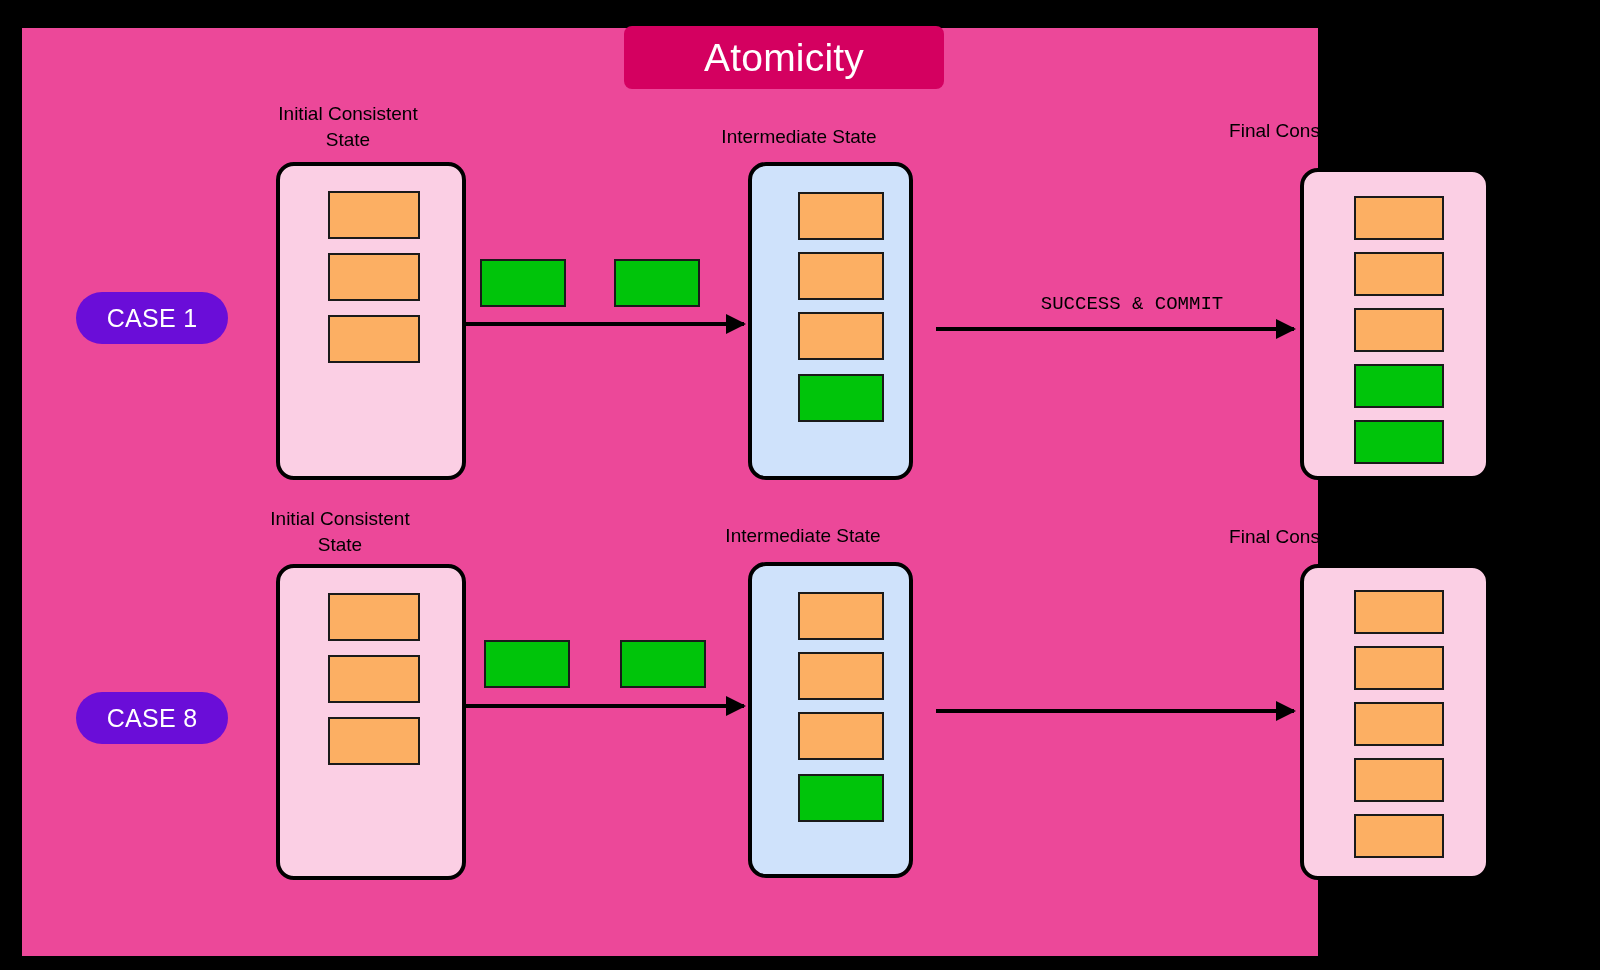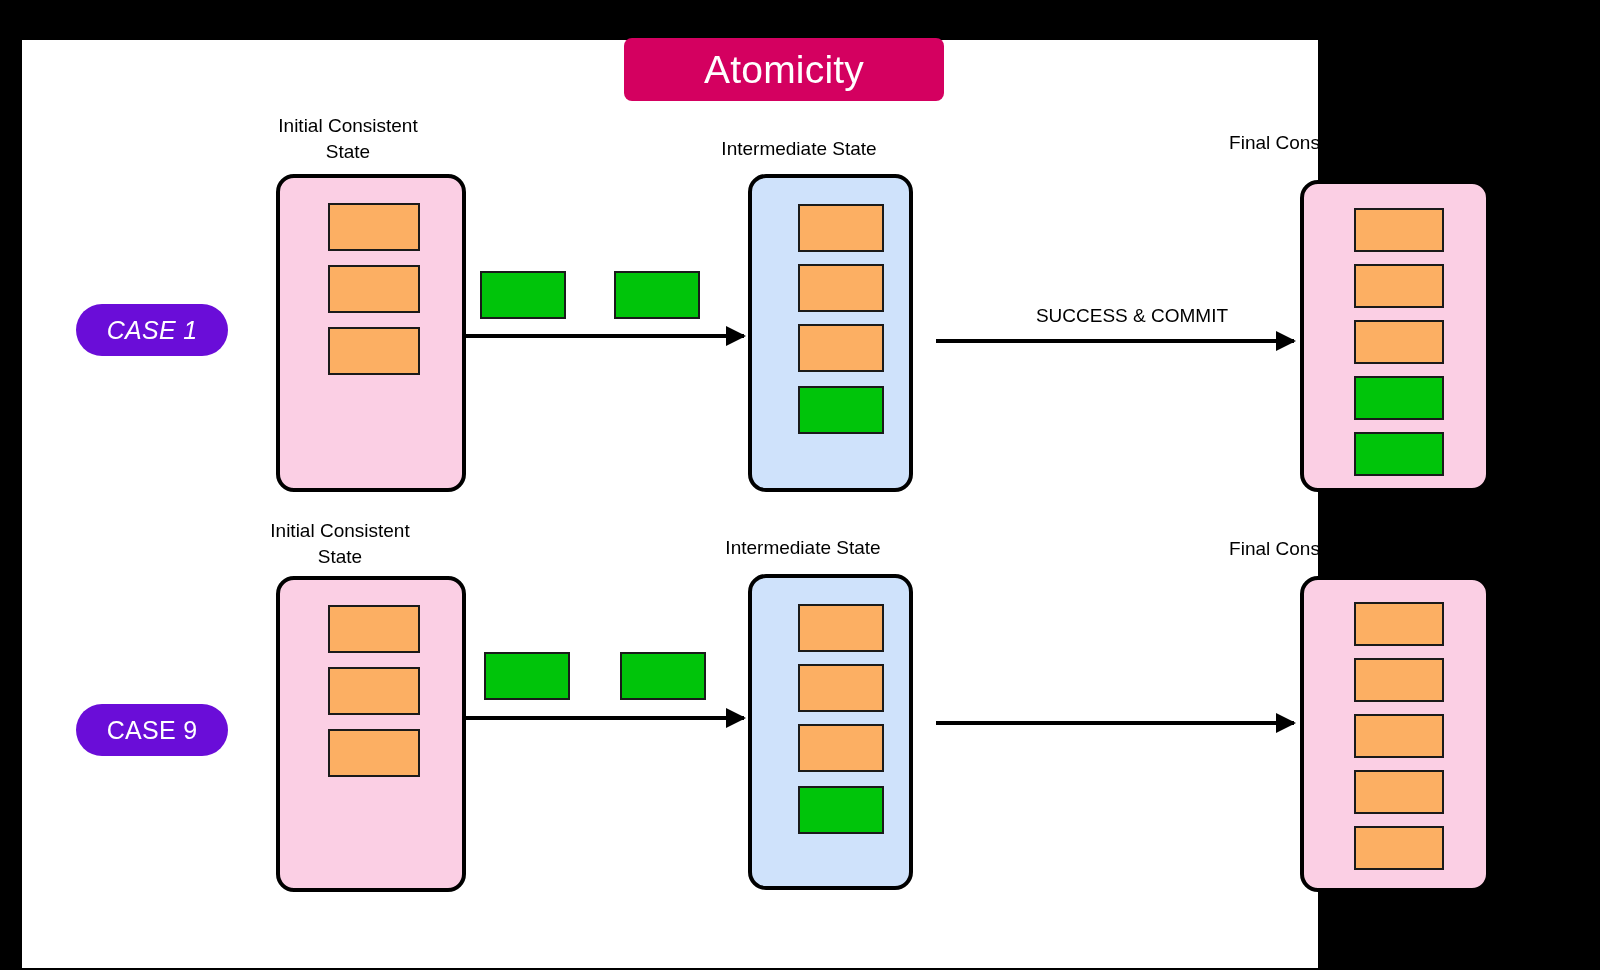--- a/index.html
+++ b/index.html
@@ -18,24 +18,24 @@
   
   #frame {
     position: relative;
     width: 1600px;
     height: 970px;
     background: #000000;
   }
   #canvas {
     position: absolute;
     left: 22px;
-    top: 40px;
+    top: 28px;
     width: 1296px;
     height: 928px;
-    background: #ffffff;
+    background: #ec4899;
   }
 
   
   #title-banner {
     position: absolute;
     left: 602px;
     top: -2px;
     width: 320px;
     height: 63px;
     background: #D40060;
@@ -62,21 +62,21 @@
     display: flex;
     align-items: center;
     justify-content: center;
   }
   .case-pill .case-label {
     color: #ffffff;
     font-size: 25px;
     font-weight: 400;
     letter-spacing: 0.3px;
   }
-  #case-pill-1 { left: 54px; top: 264px; font-style: italic; }
+  #case-pill-1 { left: 54px; top: 264px; }
   #case-pill-2 { left: 54px; top: 664px; }
 
   
   .state-label {
     position: absolute;
     text-align: center;
     font-size: 19px;
     color: #000000;
     line-height: 1.35;
     white-space: pre-line;
@@ -162,34 +162,34 @@
     <div class="arrow" style="left:444px; top:294px; width:278px;"></div>
 
     <div class="state-label" style="left:632px; top:96px; width:290px;">Intermediate State</div>
     <div class="state-box blue" style="left:726px; top:134px; width:165px; height:318px;">
       <div class="item orange" style="left:46px; top:26px;  width:86px; height:48px;"></div>
       <div class="item orange" style="left:46px; top:86px;  width:86px; height:48px;"></div>
       <div class="item orange" style="left:46px; top:146px; width:86px; height:48px;"></div>
       <div class="item green" style="left:46px; top:208px; width:86px; height:48px;"></div>
     </div>
 
-    <div class="arrow-label" style="left:920px; top:265px; width:380px;">SUCCESS &amp; COMMIT</div>
+    <div class="arrow-label" style="left:920px; top:265px; width:380px;font-family:Liberation Mono, monospace;">SUCCESS &amp; COMMIT</div>
     <div class="arrow" style="left:914px; top:299px; width:358px;"></div>
 
     <div class="state-label" style="left:1130px; top:90px; width:340px;">Final Consistent State</div>
     <div class="state-box pink" style="left:1278px; top:140px; width:190px; height:312px;">
       <div class="item orange" style="left:50px; top:24px;  width:90px; height:44px;"></div>
       <div class="item orange" style="left:50px; top:80px;  width:90px; height:44px;"></div>
       <div class="item orange" style="left:50px; top:136px; width:90px; height:44px;"></div>
       <div class="item green" style="left:50px; top:192px; width:90px; height:44px;"></div>
       <div class="item green" style="left:50px; top:248px; width:90px; height:44px;"></div>
     </div>
 
     <div class="case-pill" id="case-pill-2">
-      <span class="case-label">CASE 9</span>
+      <span class="case-label">CASE 8</span>
     </div>
 
     <div class="state-label" style="left:188px; top:478px; width:260px;">Initial Consistent
 State</div>
     <div class="state-box pink" style="left:254px; top:536px; width:190px; height:316px;">
       <div class="item orange" style="left:48px; top:25px;  width:92px; height:48px;"></div>
       <div class="item orange" style="left:48px; top:87px;  width:92px; height:48px;"></div>
       <div class="item orange" style="left:48px; top:149px; width:92px; height:48px;"></div>
     </div>
 

